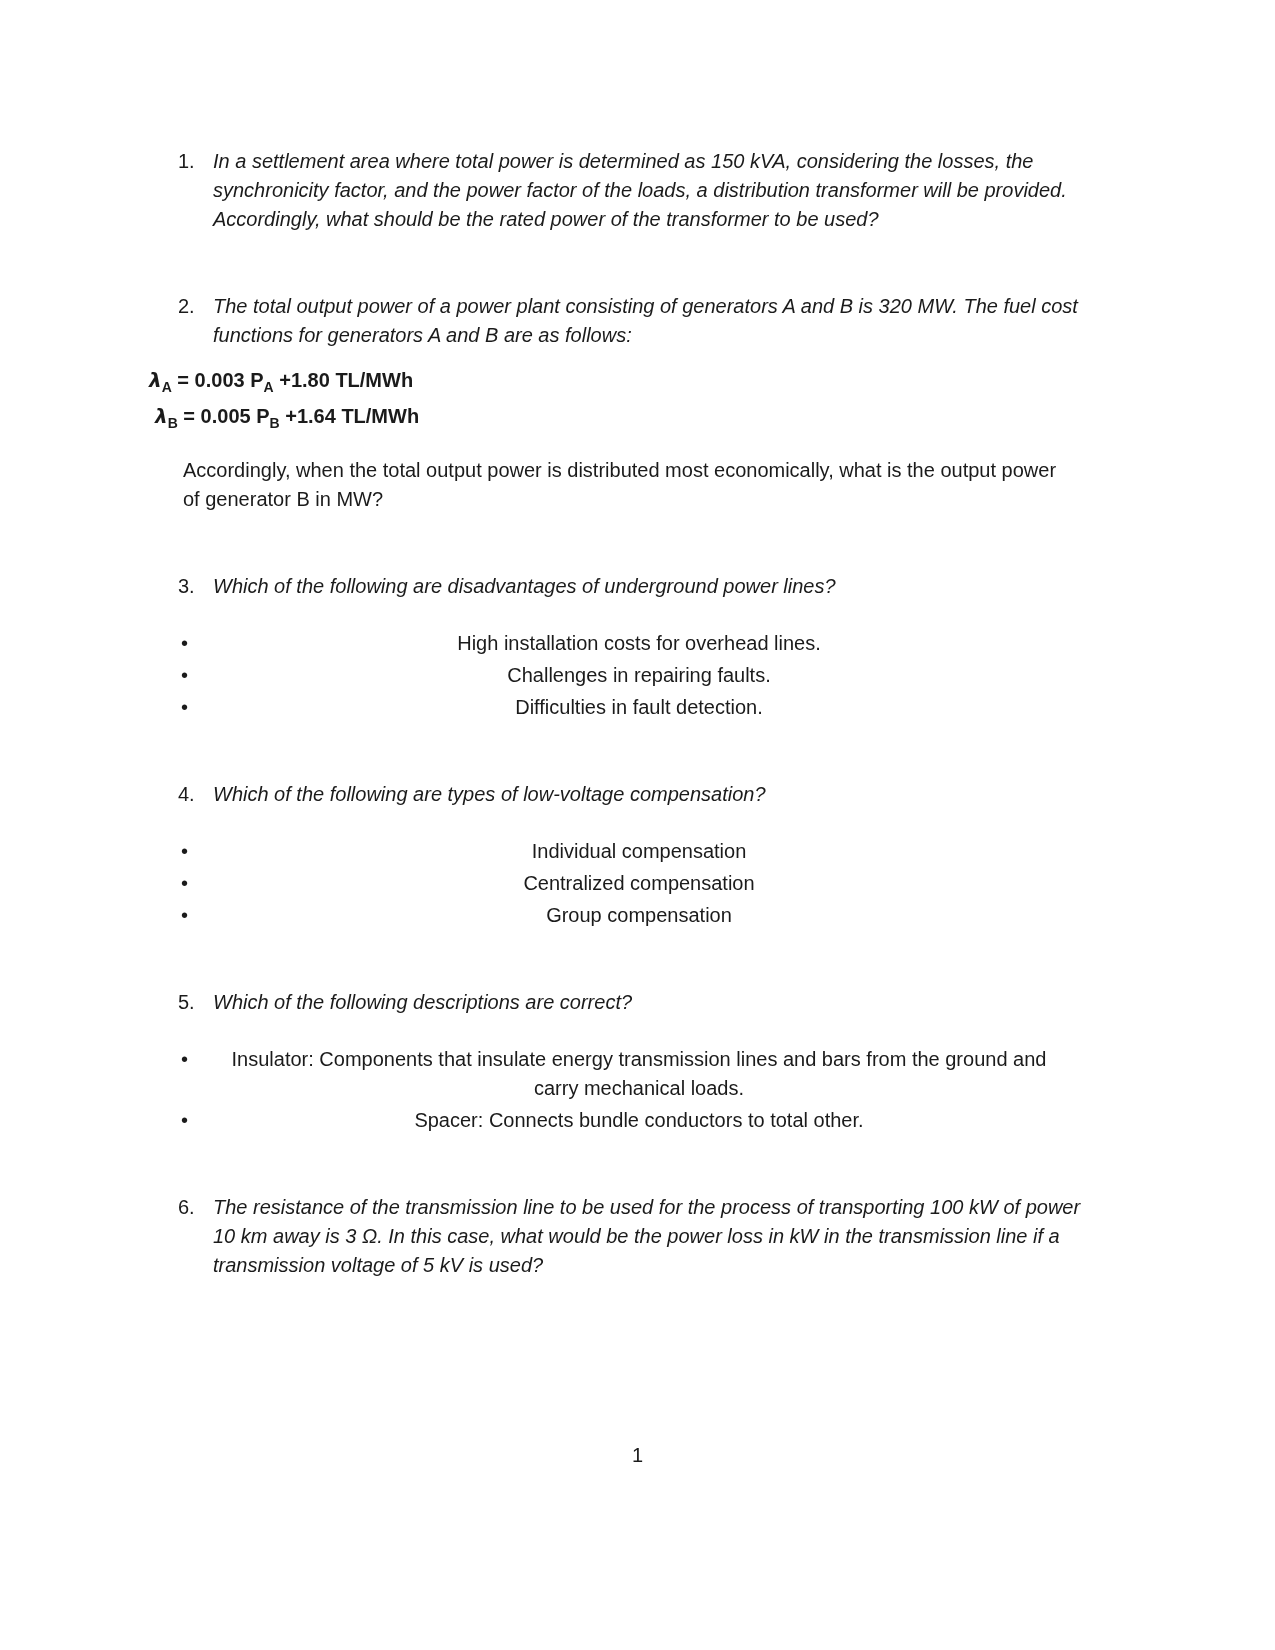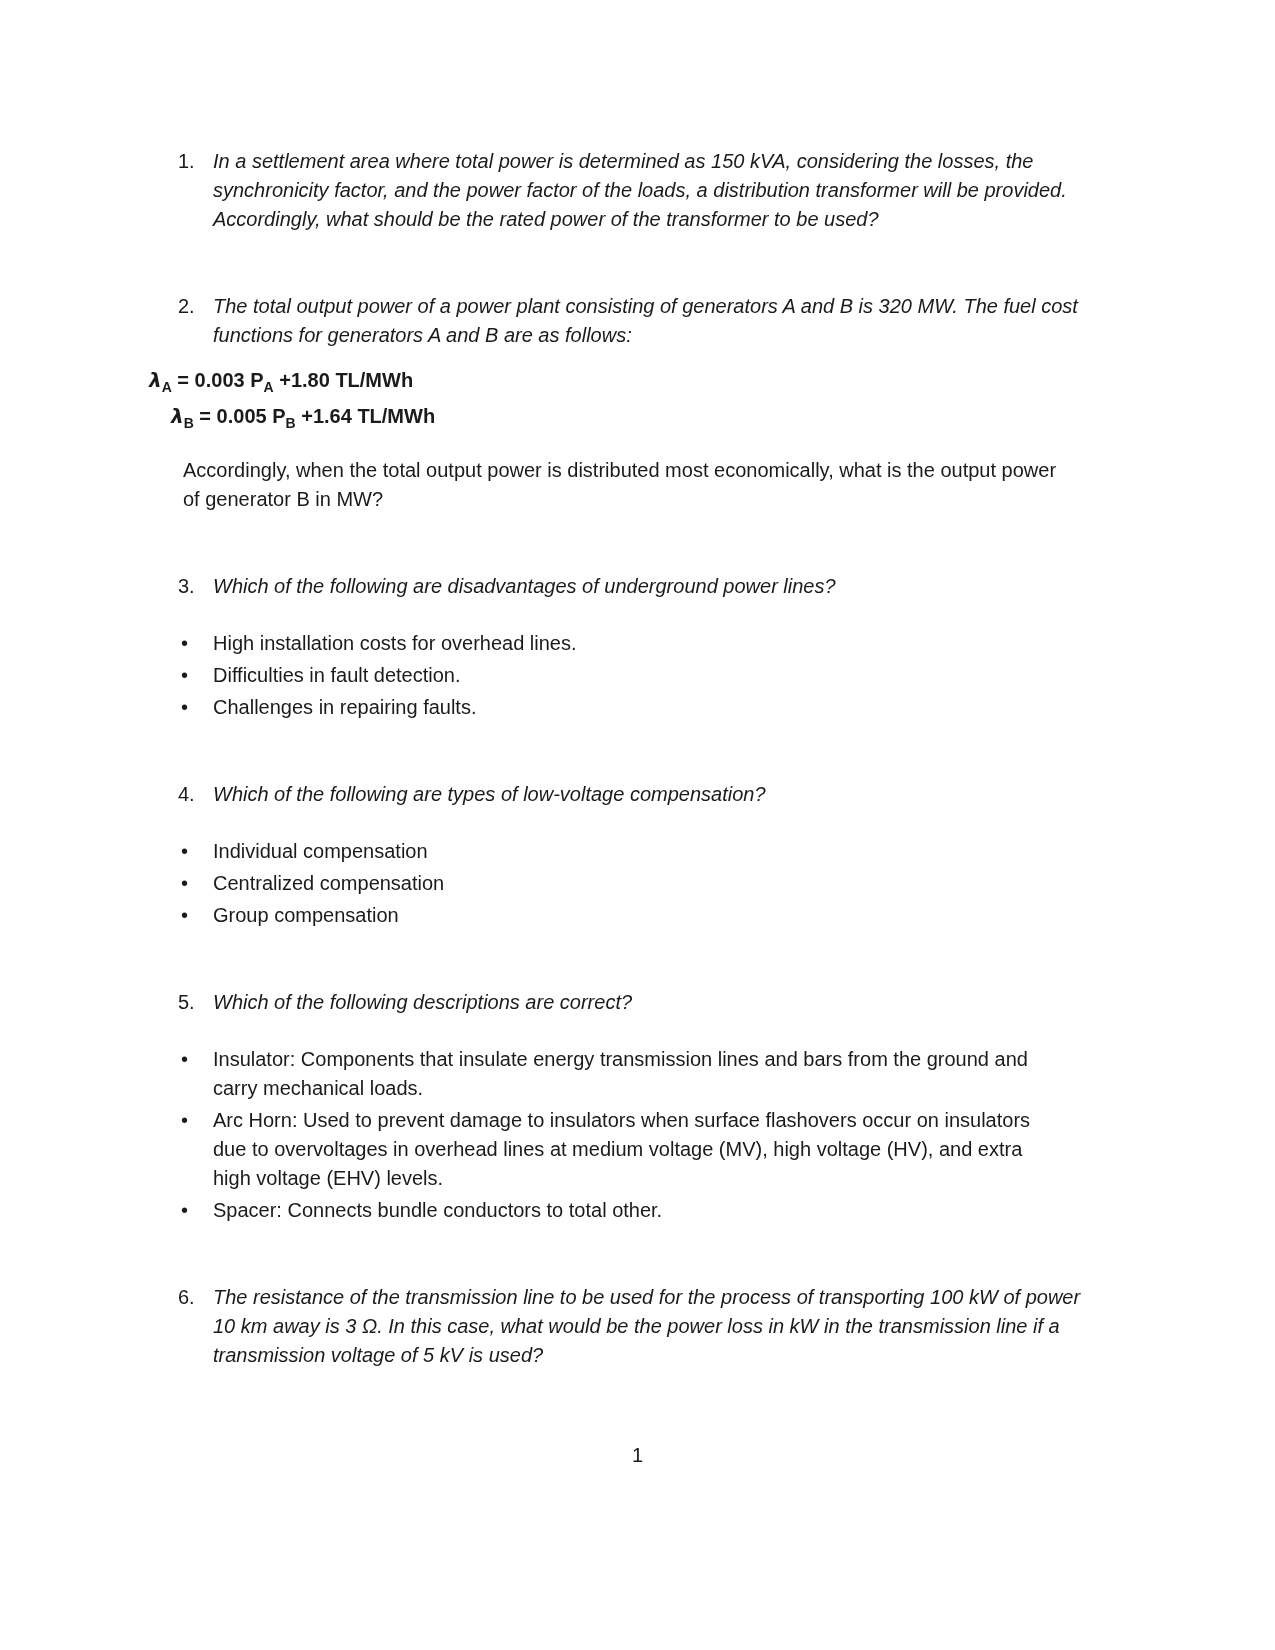--- a/index.html
+++ b/index.html
@@ -20,30 +20,31 @@
   .qsection + .qsection { margin-top: 58px; }
   .q-row { display: flex; margin-left: 35px; }
   .q-num { width: 35px; flex-shrink: 0; }
   .q-text { max-width: 872px; font-style: italic; }
   .equation {
     margin: 17px 0 0 6px;
     font-size: 20px;
     line-height: 27px;
     font-weight: bold;
   }
-  .equation + .equation { margin-top: 9px; margin-left: 28px; }
+  .equation + .equation { margin-top: 9px; margin-left: 12px; }
   .equation .lam { font-style: italic; font-family: "DejaVu Sans", sans-serif; }
   .equation sub { font-size: 14px; line-height: 0; }
   .followup { margin-top: 26px; max-width: 885px; margin-left: 40px; }
   ul.opts { margin: 28px 0 0 37px; list-style: none; }
   ul.opts li {
     position: relative;
     padding-left: 33px;
     margin-bottom: 3px;
     max-width: 885px;
+    text-align: center;
   }
   ul.opts li::before {
     content: "\2022";
     position: absolute;
     left: 1px;
     top: 0;
     font-size: 20px;
   }
   .page-footer {
     position: absolute;
@@ -76,22 +77,22 @@
     <p class="followup">Accordingly, when the total output power is distributed most economically, what is the output power of generator B in MW?</p>
   </section>
 
   <section class="qsection">
     <div class="q-row">
       <span class="q-num">3.</span>
       <p class="q-text">Which of the following are disadvantages of underground power lines?</p>
     </div>
     <ul class="opts">
       <li>High installation costs for overhead lines.</li>
+      <li>Challenges in repairing faults.</li>
       <li>Difficulties in fault detection.</li>
-      <li>Challenges in repairing faults.</li>
     </ul>
   </section>
 
   <section class="qsection">
     <div class="q-row">
       <span class="q-num">4.</span>
       <p class="q-text">Which of the following are types of low-voltage compensation?</p>
     </div>
     <ul class="opts">
       <li>Individual compensation</li>
@@ -100,21 +101,20 @@
     </ul>
   </section>
 
   <section class="qsection">
     <div class="q-row">
       <span class="q-num">5.</span>
       <p class="q-text">Which of the following descriptions are correct?</p>
     </div>
     <ul class="opts">
       <li>Insulator: Components that insulate energy transmission lines and bars from the ground and carry mechanical loads.</li>
-      <li>Arc Horn: Used to prevent damage to insulators when surface flashovers occur on insulators due to overvoltages in overhead lines at medium voltage (MV), high voltage (HV), and extra high voltage (EHV) levels.</li>
       <li>Spacer: Connects bundle conductors to total other.</li>
     </ul>
   </section>
 
   <section class="qsection">
     <div class="q-row">
       <span class="q-num">6.</span>
       <p class="q-text">The resistance of the transmission line to be used for the process of transporting 100 kW of power 10 km away is 3 Ω. In this case, what would be the power loss in kW in the transmission line if a transmission voltage of 5 kV is used?</p>
     </div>
   </section>

